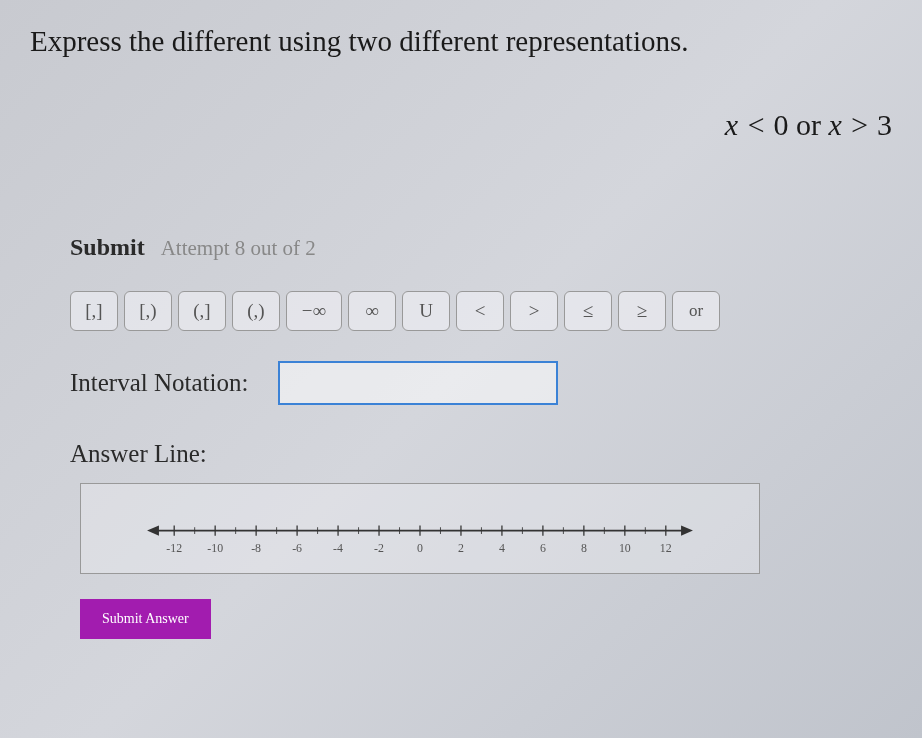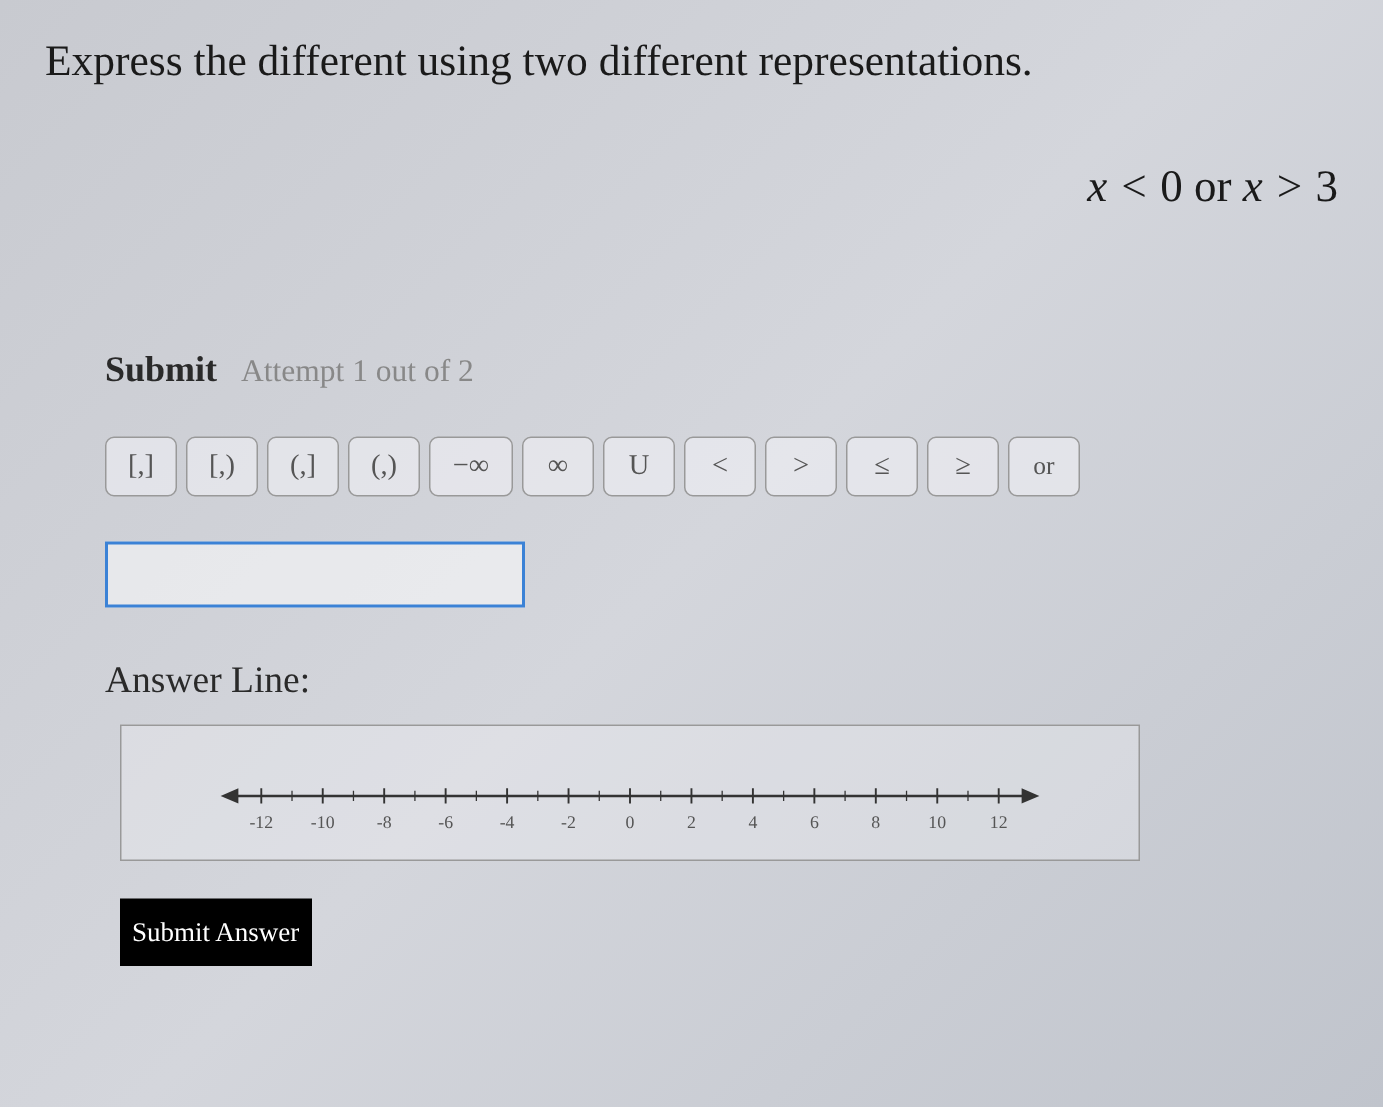--- a/index.html
+++ b/index.html
@@ -121,25 +121,25 @@
       height: 91px;
       position: relative;
       margin-bottom: 25px;
     }
     .numberline-svg {
       width: 100%;
       height: 100%;
     }
     .submit-btn {
       margin-left: 50px;
-      background: #000000;
+      background: #a21caf;
       color: #fff;
       border: none;
-      padding: 12px 8px;
-      font-size: 18px;
+      padding: 12px 22px;
+      font-size: 14px;
       font-family: Georgia, serif;
       cursor: pointer;
     }
   </style>
 </head>
 <body>
 
 
 
 <div class="question-text">Express the different using two different representations.</div>
@@ -149,39 +149,40 @@
   <span>&lt;</span>
   <span class="num">0</span>
   <span class="or-text">or</span>
   <span class="var">x</span>
   <span>&gt;</span>
   <span class="num">3</span>
 </div>
 
 <div class="answer-row">
   <span class="answer-label">Submit</span>
-  <span class="attempt-text">Attempt 1 out of 2</span>
+  <span class="attempt-text">Attempt 8 out of 2</span>
 </div>
 
 <div class="symbol-buttons">
   <div class="sym-btn">[,]</div>
   <div class="sym-btn">[,)</div>
   <div class="sym-btn">(,]</div>
   <div class="sym-btn">(,)</div>
   <div class="sym-btn wide">−∞</div>
   <div class="sym-btn">∞</div>
   <div class="sym-btn">U</div>
   <div class="sym-btn">&lt;</div>
   <div class="sym-btn">&gt;</div>
   <div class="sym-btn">≤</div>
   <div class="sym-btn">≥</div>
   <div class="sym-btn or-btn">or</div>
 </div>
 
 <div class="notation-row">
+  <span class="notation-label">Interval Notation:</span>
   <input type="text" class="notation-input" value="" style="">
 </div>
 
 <div class="numberline-label">Answer Line:</div>
 
 <div class="numberline-container">
   <svg class="numberline-svg" viewBox="0 0 680 105">
     <line x1="25" y1="55" x2="655" y2="55" stroke="#333" stroke-width="2"></line>
     <polygon points="18,55 32,49 32,61" fill="#333"></polygon>
     <polygon points="662,55 648,49 648,61" fill="#333"></polygon>

